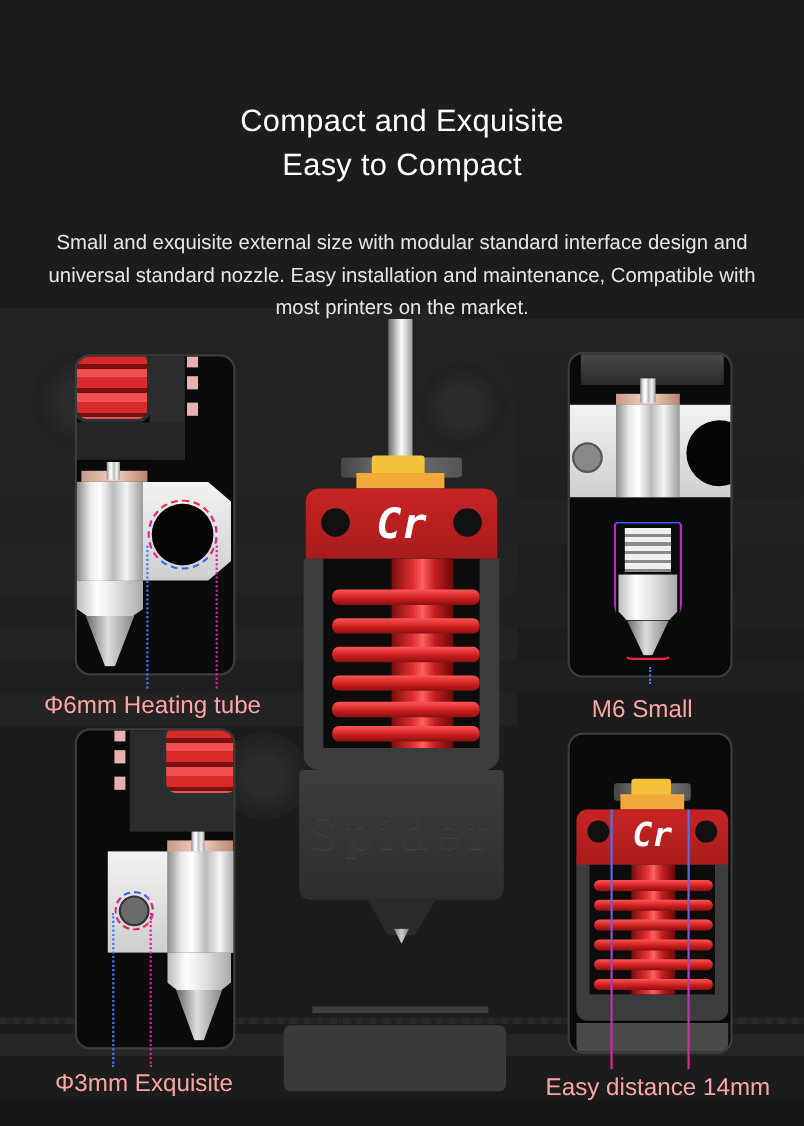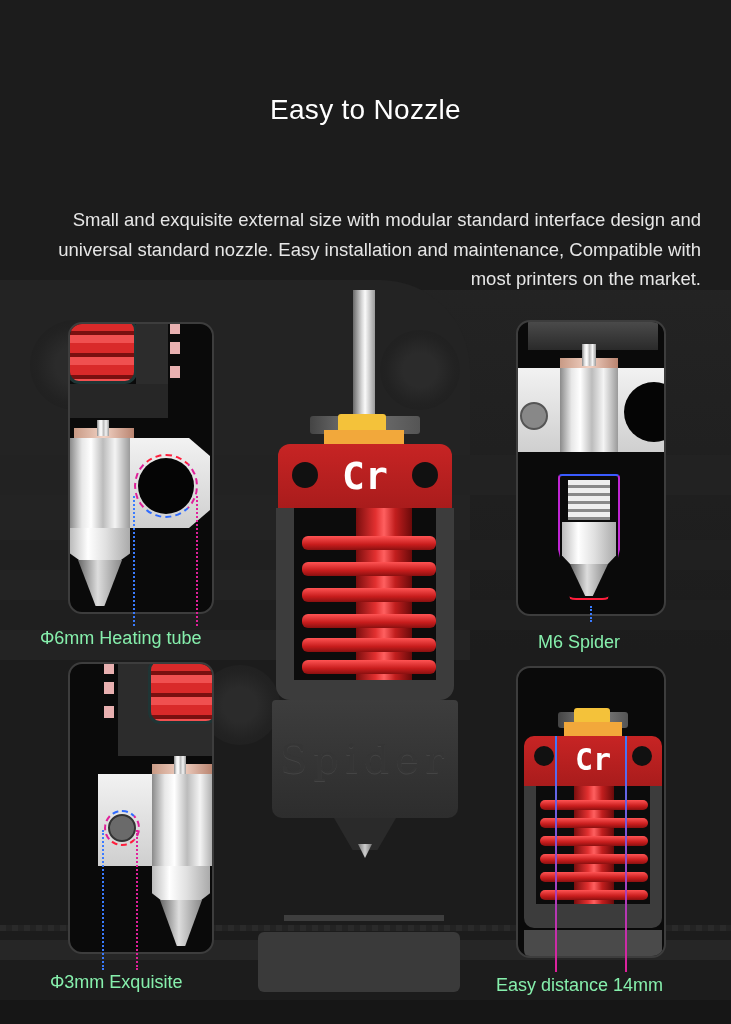--- a/index.html
+++ b/index.html
@@ -12,45 +12,45 @@
   .bg-plate2 { position:absolute; left:0; top:290px; width:731px; height:360px; background:linear-gradient(180deg, rgba(40,40,40,0.6), rgba(28,28,28,0)); }
   .bg-wheel { position:absolute; border-radius:50%; background:radial-gradient(circle, #2b2b2b 30%, #222 60%, #1d1d1d 100%); }
   .bg-rail { position:absolute; left:0; width:731px; background:#242424; }
   .bg-rail.dark { background:#161616; }
   .bg-stripe { position:absolute; left:0; width:731px; height:6px; background:repeating-linear-gradient(90deg,#2a2a2a 0 6px,#232323 6px 12px); }
   .bg-block { position:absolute; background:#3a3a3a; border-radius:6px; }
   .bg-bar { position:absolute; background:#3e3e3e; }
 
   
   .title { position:absolute; left:0; top:90px; width:731px; text-align:center; font-family:"Liberation Sans", sans-serif; font-size:28px; line-height:40px; color:#fff; letter-spacing:0.3px; }
-  .desc { position:absolute; left:30px; top:205px; width:671px; text-align:right; font-family:"Liberation Sans", sans-serif; font-size:18.5px; line-height:29.5px; color:#e6e6e6; }
+  .desc { position:absolute; left:30px; top:205px; width:671px; text-align:center; font-family:"Liberation Sans", sans-serif; font-size:18.5px; line-height:29.5px; color:#e6e6e6; }
 
   
   .tube { position:absolute; left:353px; top:290px; width:22px; height:130px; background:linear-gradient(90deg,#6a6a6a 0%,#d8d8d8 40%,#fafafa 55%,#9a9a9a 100%); }
 
   
   .hotend { position:absolute; left:272px; top:410px; width:186px; height:450px; }
   .he-cap-ring { position:absolute; left:38px; top:6px; width:110px; height:18px; background:linear-gradient(90deg,#444,#777 40%,#555); border-radius:3px; }
   .he-cap { position:absolute; left:66px; top:4px; width:48px; height:18px; background:#f4c23a; border-radius:3px 3px 0 0; }
   .he-cap2 { position:absolute; left:52px; top:20px; width:80px; height:14px; background:#f2a83b; }
-  .he-top { position:absolute; left:6px; top:34px; width:174px; height:64px; background:linear-gradient(180deg,#c72424,#a91c1c); border-radius:12px 12px 0 0; }
+  .he-top { position:absolute; left:6px; top:34px; width:174px; height:64px; background:linear-gradient(180deg,#c72424,#a91c1c); border-radius:12px 12px 0 0;font-style:italic; }
   .he-hole { position:absolute; top:18px; width:26px; height:26px; border-radius:50%; background:#111; }
   .he-logo { position:absolute; left:0; top:10px; width:100%; text-align:center; font-family:"DejaVu Sans Mono", monospace; font-weight:bold; font-size:38px; color:#fff; }
   .he-frame { position:absolute; left:4px; top:98px; width:178px; height:192px; background:#3c3c3c; border-radius:0 0 14px 14px; }
   .he-window { position:absolute; left:18px; top:0; width:142px; height:172px; background:#0c0c0c; }
   .he-core { position:absolute; left:62px; top:0; width:56px; height:172px; background:linear-gradient(90deg,#7a0e0e,#e23030 35%,#ff6060 50%,#c21e1e 70%,#6a0a0a); }
   .fin { position:absolute; left:26px; width:134px; height:14px; border-radius:6px; background:linear-gradient(180deg,#ff5454,#c81d1d 60%,#8a1010); }
   .he-base { position:absolute; left:0; top:290px; width:186px; height:118px; background:linear-gradient(180deg,#3d3d3d,#2d2d2d); border-radius:4px 4px 10px 10px; }
   .he-brand { position:absolute; left:0; top:36px; width:100%; text-align:center; font-family:"DejaVu Serif", serif; font-size:40px; letter-spacing:6px; color:#353535; text-shadow:0 1px 0 #444; }
   .he-nozzle { position:absolute; left:62px; top:408px; width:62px; height:32px; background:#2a2a2a; clip-path:polygon(0 0,100% 0,70% 100%,30% 100%); }
   .he-tip { position:absolute; left:86px; top:434px; width:14px; height:14px; background:linear-gradient(90deg,#777,#ccc,#777); clip-path:polygon(0 0,100% 0,50% 100%); }
 
   
   .card { position:absolute; background:#0a0a0a; border:2px solid #3d3d3d; border-radius:14px; overflow:hidden; }
-  .card-label { position:absolute; font-family:"Liberation Sans", sans-serif; font-size:18px; color:#86efac; white-space:nowrap; }
+  .card-label { position:absolute; font-family:"Liberation Sans", sans-serif; font-size:22px; color:#fca5a5; white-space:nowrap; }
 
   .metal-v { background:linear-gradient(90deg,#8a8a8a 0%,#e8e8e8 20%,#fff 35%,#bcbcbc 55%,#f4f4f4 75%,#9a9a9a 100%); }
   .metal-flat { background:linear-gradient(180deg,#f2f2f2,#cfcfcf); }
   .hex { background:linear-gradient(90deg,#bbb,#fff 30%,#e0e0e0 60%,#aaa); clip-path:polygon(0 0,100% 0,100% 80%,85% 100%,15% 100%,0 80%); }
   .cone { background:linear-gradient(90deg,#666,#ddd 45%,#888); clip-path:polygon(0 0,100% 0,60% 100%,40% 100%); }
   .copper { background:linear-gradient(90deg,#c89a85,#f2d2c4 50%,#b98470); }
   .redfins { background:repeating-linear-gradient(180deg,#d92a2a 0 10px,#7a1010 10px 14px,#f05050 14px 22px); border-radius:12px; border:3px solid #1f3535; }
   .dot-v { position:absolute; width:0; border-left:2px dotted; }
   .dash-circle { position:absolute; border-radius:50%; border:2.5px dashed; }
 
@@ -69,21 +69,22 @@
   <div class="bg-rail" style="top:540px;height:30px;background:#202020;"></div>
   <div class="bg-rail" style="top:600px;height:30px;background:#1f1f1f;"></div>
   <div class="bg-stripe" style="top:925px;"></div>
   <div class="bg-rail" style="top:940px;height:20px;background:#262626;"></div>
   <div class="bg-rail dark" style="top:1000px;height:24px;"></div>
   <div class="bg-bar" style="left:284px;top:915px;width:160px;height:6px;"></div>
   <div class="bg-block" style="left:258px;top:932px;width:202px;height:60px;"></div>
 </div>
 
 <div class="title">
-  <div>Easy to Nozzle</div>
+  <div>Compact and Exquisite</div>
+  <div>Easy to Compact</div>
 </div>
 <p class="desc">Small and exquisite external size with modular standard interface design and universal standard nozzle. Easy installation and maintenance, Compatible with most printers on the market.</p>
 
 <div class="tube"></div>
 <div class="hotend">
   <div class="he-cap-ring"></div>
   <div class="he-cap"></div>
   <div class="he-cap2"></div>
   <div class="he-top">
     <div class="he-hole" style="left:14px;"></div>
@@ -135,21 +136,21 @@
   <div class="metal-flat" style="position:absolute;left:0;top:46px;width:150px;height:84px;"></div>
   <div class="metal-v" style="position:absolute;left:42px;top:46px;width:58px;height:84px;"></div>
   <div style="position:absolute;left:2px;top:80px;width:28px;height:28px;border-radius:50%;background:#888;border:2px solid #555;"></div>
   <div style="position:absolute;left:106px;top:60px;width:60px;height:60px;border-radius:50%;background:#050505;"></div>
   <div style="position:absolute;left:40px;top:152px;width:62px;height:126px;border:2.5px solid;border-color:#3a5bff #c026d3 #ff1e3c #c026d3;border-radius:4px 4px 18px 18px;clip-path:polygon(0 0,100% 0,100% 60%,80% 100%,20% 100%,0 60%);"></div>
   <div class="metal-v" style="position:absolute;left:50px;top:158px;width:42px;height:40px;background:repeating-linear-gradient(180deg,#f0f0f0 0 5px,#8a8a8a 5px 8px);"></div>
   <div class="hex" style="position:absolute;left:44px;top:200px;width:54px;height:42px;"></div>
   <div class="cone" style="position:absolute;left:52px;top:242px;width:38px;height:32px;"></div>
 </div>
 <div class="dot-v" style="left:590px;top:606px;height:16px;border-color:#3a7bff;"></div>
-<div class="card-label" style="left:538px;top:632px;">M6 Spider</div>
+<div class="card-label" style="left:538px;top:632px;">M6 Small</div>
 
 <div class="card" style="left:68px;top:662px;width:146px;height:292px;">
   <div style="position:absolute;left:34px;top:0;width:10px;height:10px;background:#e8b0b0;"></div>
   <div style="position:absolute;left:34px;top:18px;width:10px;height:12px;background:#e8b0b0;"></div>
   <div style="position:absolute;left:34px;top:42px;width:10px;height:12px;background:#e8b0b0;"></div>
   <div style="position:absolute;left:48px;top:0;width:98px;height:92px;background:#2c2c2c;"></div>
   <div class="redfins" style="position:absolute;left:78px;top:-6px;width:70px;height:66px;"></div>
   <div class="copper" style="position:absolute;left:82px;top:100px;width:60px;height:10px;"></div>
   <div class="metal-v" style="position:absolute;left:104px;top:92px;width:12px;height:18px;"></div>
   <div class="metal-flat" style="position:absolute;left:28px;top:110px;width:118px;height:92px;"></div>

